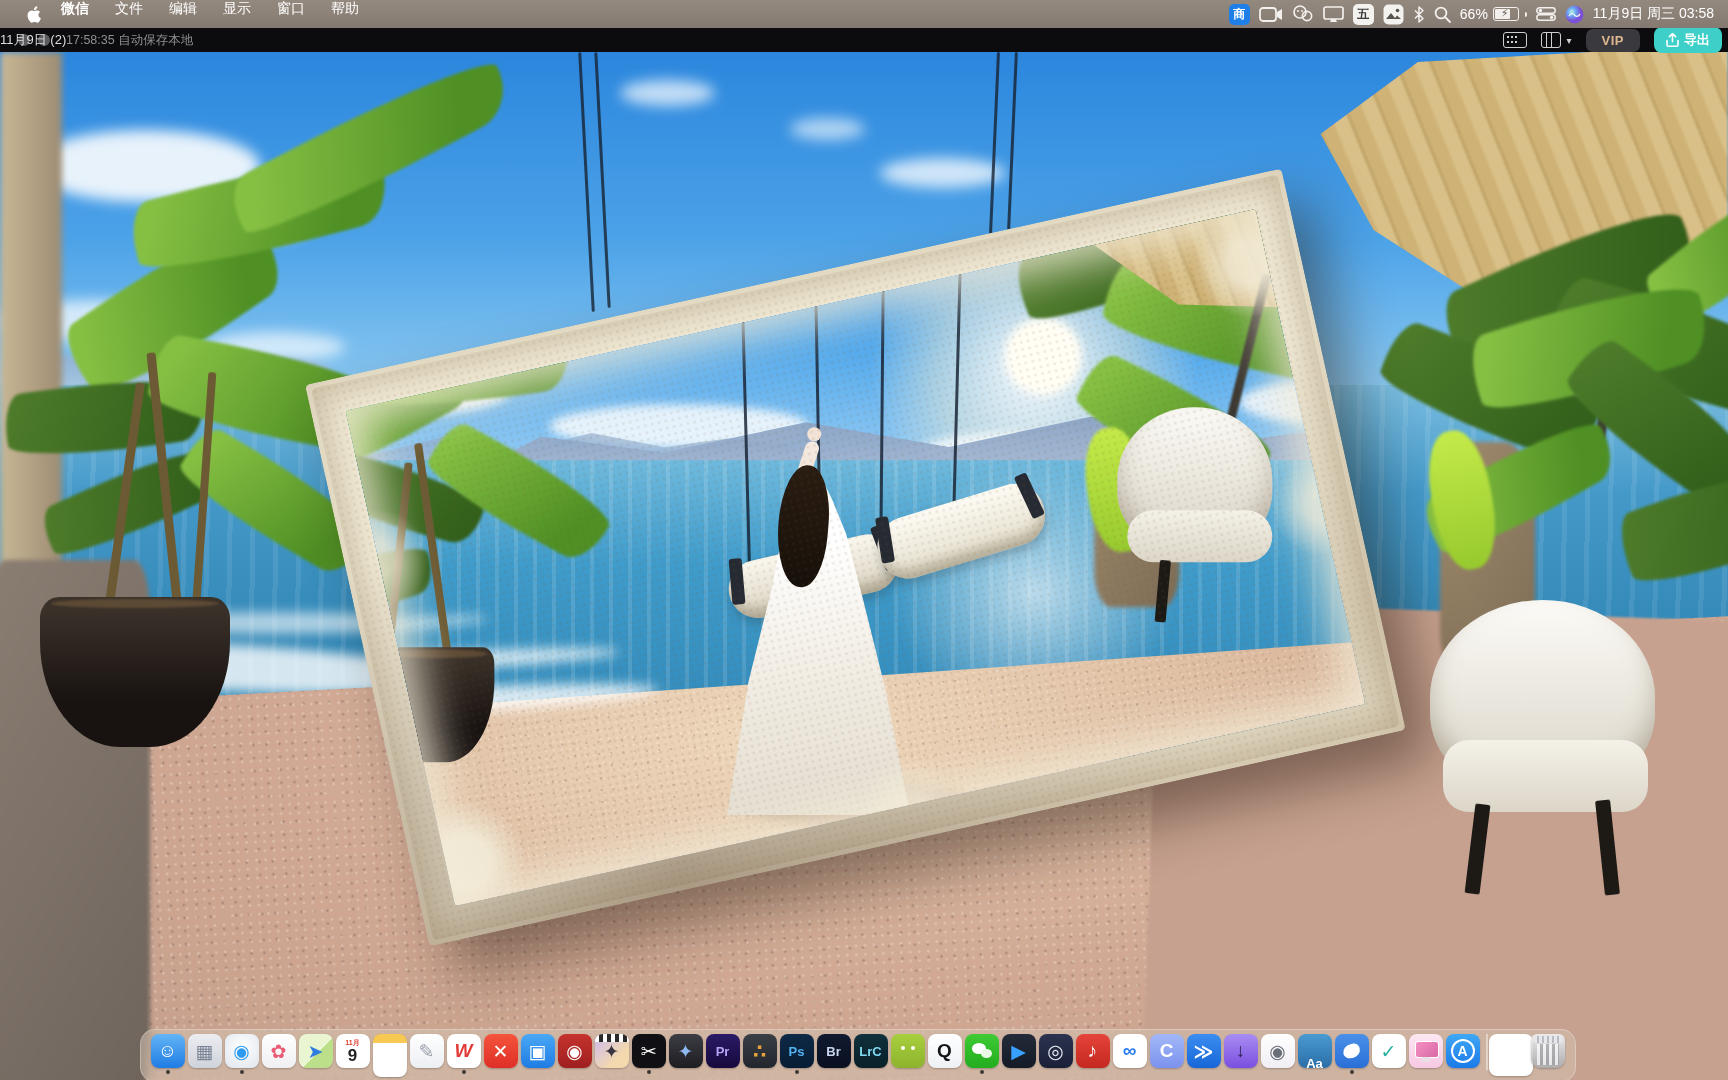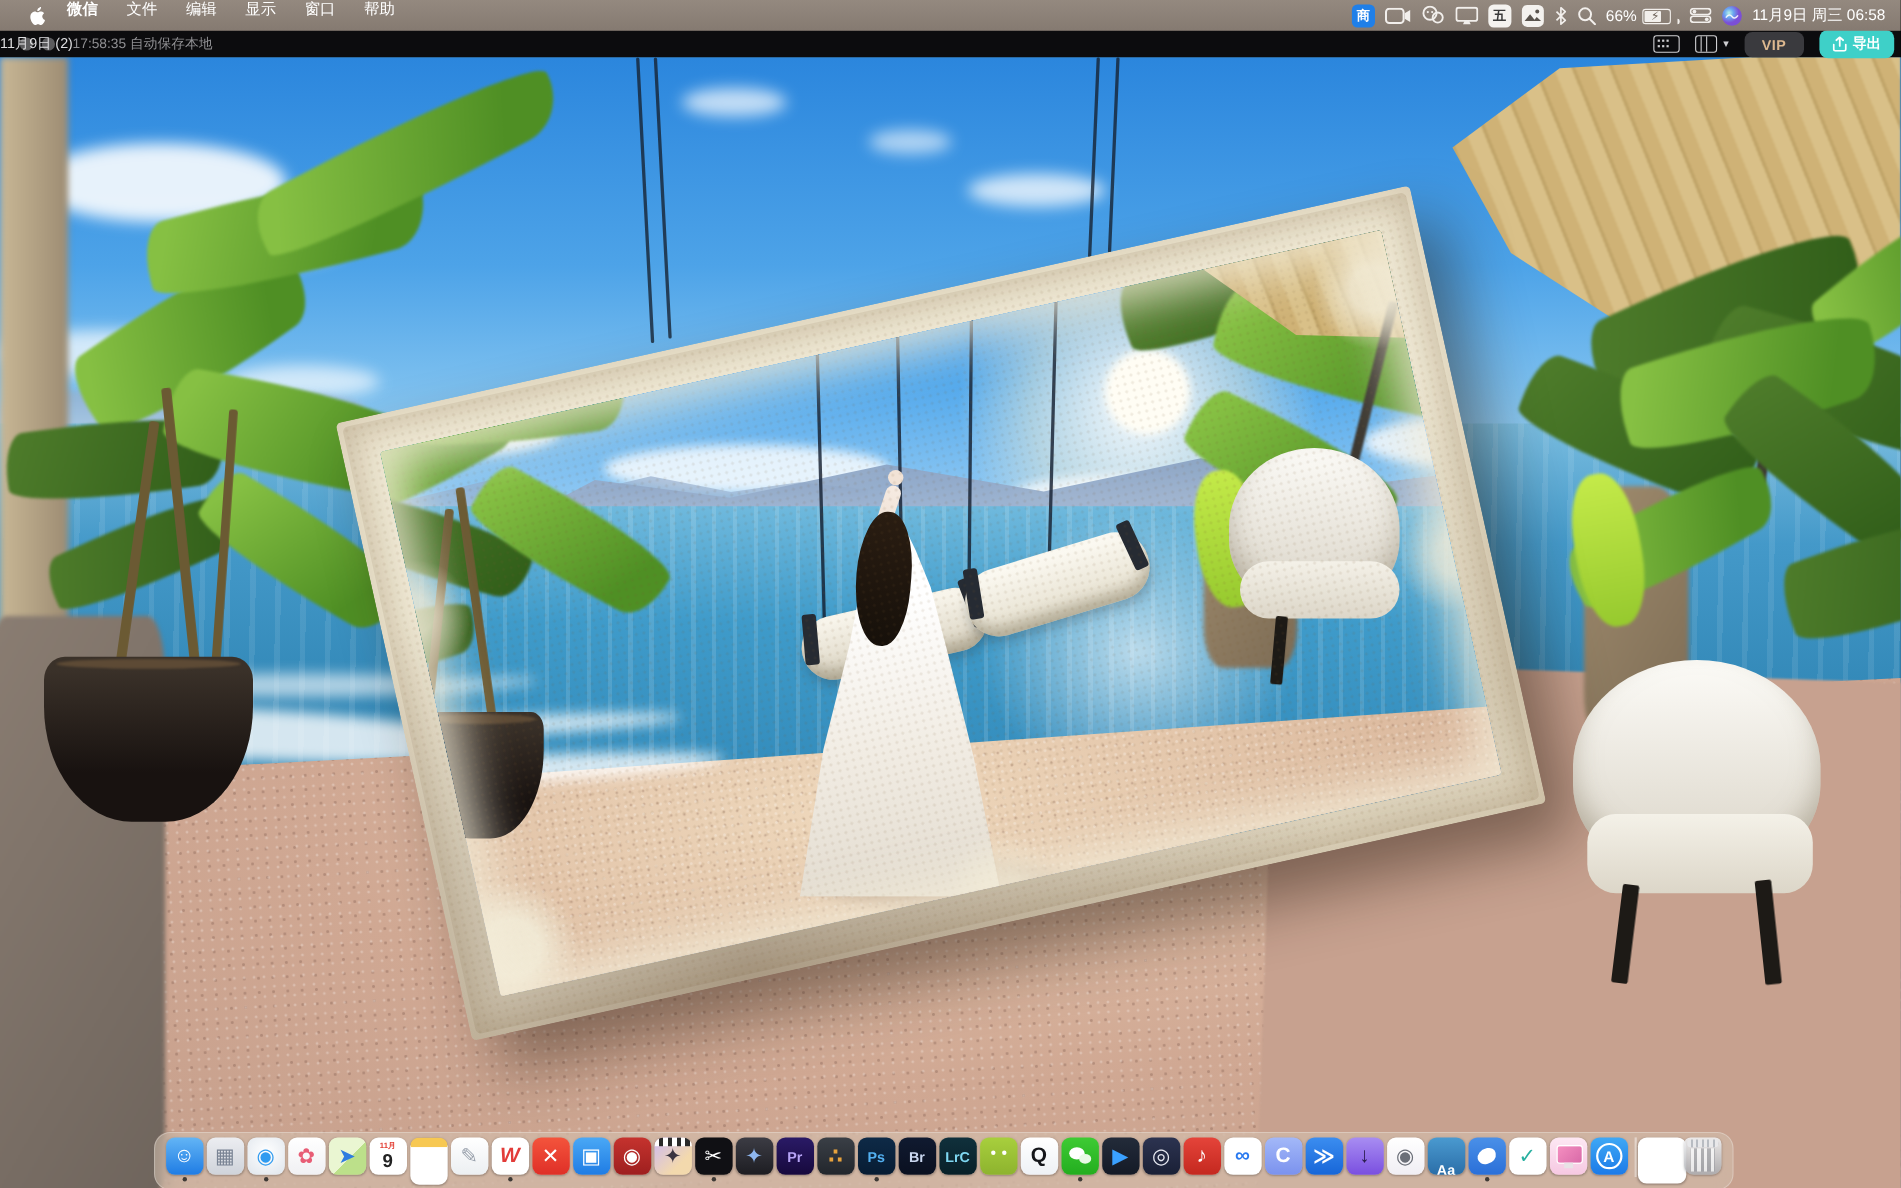--- a/index.html
+++ b/index.html
@@ -15,21 +15,21 @@
   .apple{width:30px;display:flex;justify-content:center;}
   .menu-item{padding:0 13px;height:40px;line-height:28px;cursor:default;}
   .menu-item.first{font-weight:bold;}
   .mb-right{margin-left:auto;display:flex;align-items:center;gap:9px;padding-right:14px;}
   .tray{display:flex;align-items:center;justify-content:center;height:22px;}
   .sq-app{width:21px;height:21px;border-radius:5px;display:flex;align-items:center;justify-content:center;
      font-size:12px;font-weight:bold;}
   .sq-blue{background:#1f7fe8;color:#fff;}
   .sq-white{background:#f4f2ef;color:#3a3a3a;}
   .mb-txt{font-size:14px;}
-  .battery{display:flex;align-items:flex-end;gap:5px;}
+  .battery{display:flex;align-items:center;gap:5px;}
   .batt-body{width:24px;height:12px;border:1.5px solid #f2efec;border-radius:3px;position:relative;}
   .batt-body i{position:absolute;left:1px;top:1px;bottom:1px;width:64%;background:#f2efec;border-radius:1px;}
   .batt-cap{width:2px;height:5px;background:#f2efec;border-radius:0 2px 2px 0;margin-left:1px;}
   .bolt{position:absolute;left:7px;top:-1px;color:#6b6158;font-size:11px;}
 
   
   #titlebar{position:absolute;top:28px;left:0;width:1728px;height:24px;background:#0c0c0e;
     color:#9a9a9a;font-size:12.5px;display:flex;align-items:center;z-index:55;}
   .win-dot{width:12px;height:12px;border-radius:50%;background:#5c5c5e;margin-left:8px;}
   .win-dot.d1{margin-left:18px;}
@@ -267,21 +267,21 @@
             <radialGradient id="sg" cx="35%" cy="35%">
               <stop offset="0%" stop-color="#b7f2e6"></stop>
               <stop offset="45%" stop-color="#6aa7f0"></stop>
               <stop offset="100%" stop-color="#7b4fd6"></stop>
             </radialGradient>
           </defs>
           <circle cx="9.5" cy="9.5" r="9" fill="url(#sg)"></circle>
           <path d="M4 11c2-3 4-3 5.5-1s3.5 2 5.5-1" stroke="#fff" stroke-width="1.4" fill="none" opacity=".85"></path>
         </svg>
     </span>
-    <span class="mb-txt">11月9日 周三 06:58</span>
+    <span class="mb-txt">11月9日 周三 03:58</span>
   </div>
 </div>
 
 <div id="titlebar">
   <span class="win-dot d1"></span>
   <span class="win-dot"></span>
   <span class="autosave">17:58:35 自动保存本地</span>
   <span class="tb-title">11月9日 (2)</span>
   <span class="tb-right">
     <span class="ico-kb"></span>

